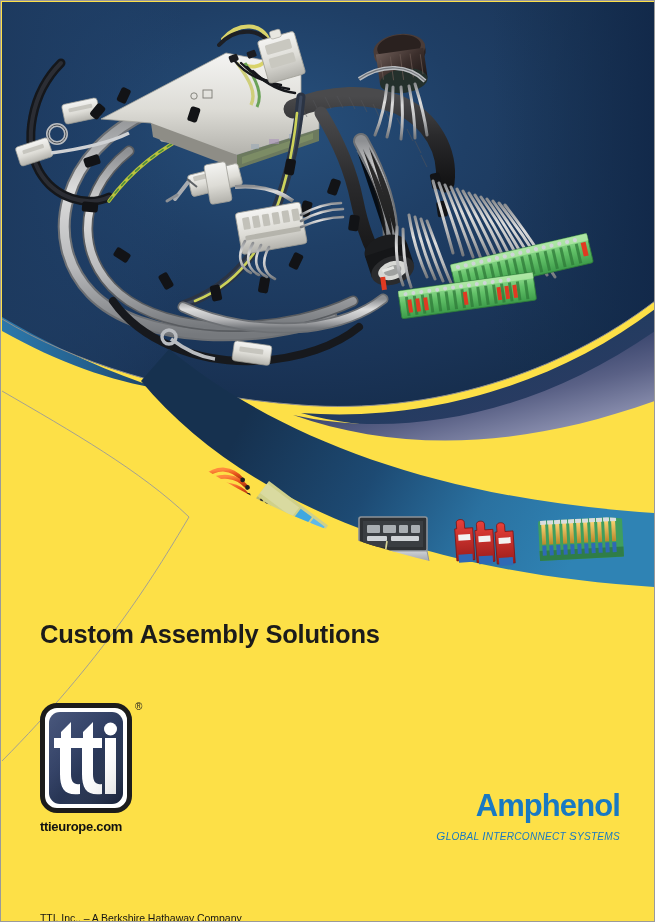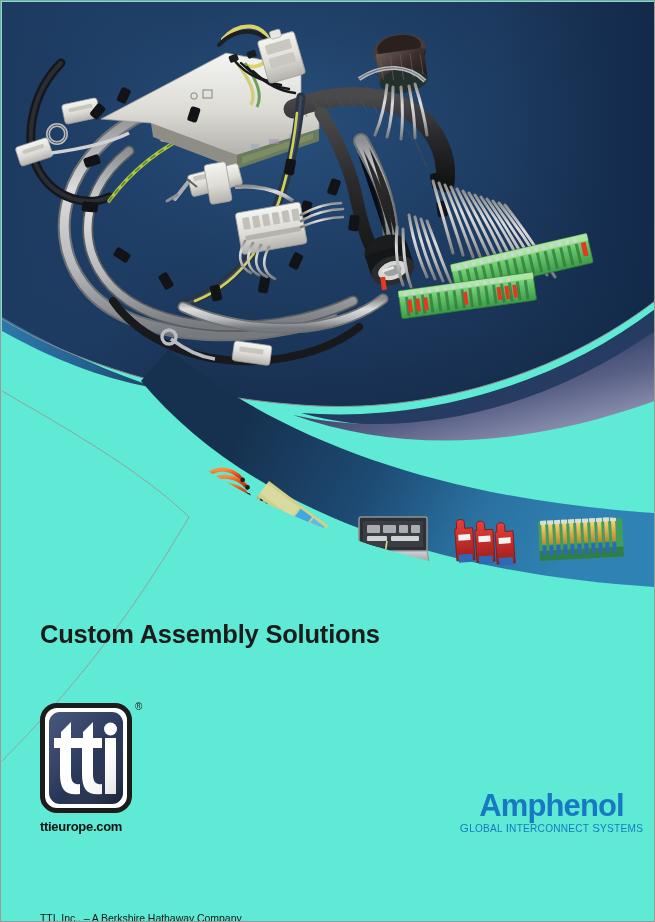--- a/index.html
+++ b/index.html
@@ -4,21 +4,21 @@
 <style>
   html,body{margin:0;padding:0;background:#ffffff;}
   body{
     font-family:"Liberation Sans", sans-serif;
     -webkit-font-smoothing:antialiased;
   }
   #page{
     position:relative;
     width:655px;
     height:922px;
-    background:#5eead4;
+    background:#fde047;
     overflow:hidden;
     box-sizing:border-box;
     border:1px solid #9a9a9a;
   }
   #artboard{
     position:absolute;
     left:0; top:0;
     width:655px; height:922px;
   }
   #artboard svg{display:block;width:655px;height:922px;}
@@ -83,38 +83,39 @@
     top:866px;
     font-size:10.5px;
     color:#141414;
     letter-spacing:-0.05px;
     margin-top:45px;
   }
 
   
   .amph{
     position:absolute;
-    left:458px;
+    left:434px;
     top:789px;
     width:185px;
-    text-align:center;
+    text-align:right;
   }
   .amph-word{
     font-size:31px;
     font-weight:bold;
     color:#1879c3;
     letter-spacing:-0.9px;
     line-height:1;
   }
   .amph-sub{
-    margin-top:0;
+    margin-top:8px;
     font-size:10.1px;
     color:#1879c3;
     letter-spacing:0.25px;
     white-space:nowrap;
+    font-style:italic;
   }
   .amph-sub .cap{font-size:11.6px;}
 </style>
 </head>
 <body>
 
 <div id="page">
 
   <div id="artboard">
     <svg viewBox="0 0 655 922" xmlns="http://www.w3.org/2000/svg">

